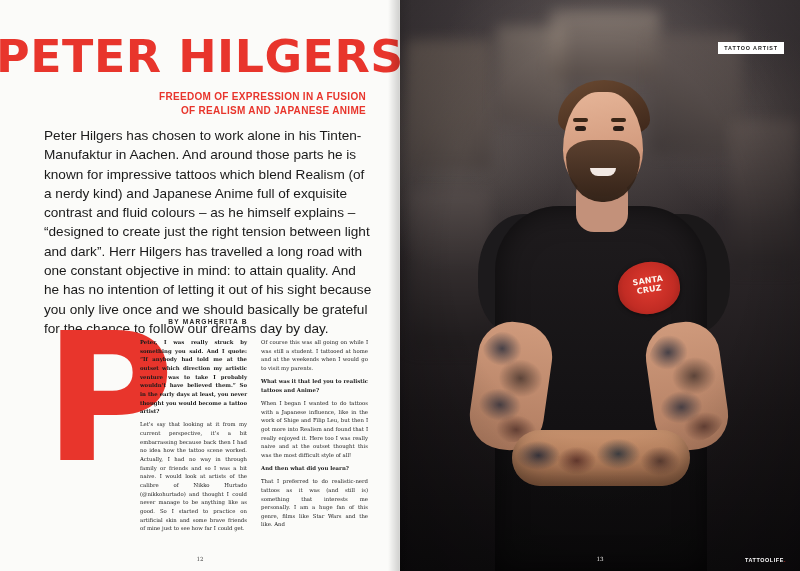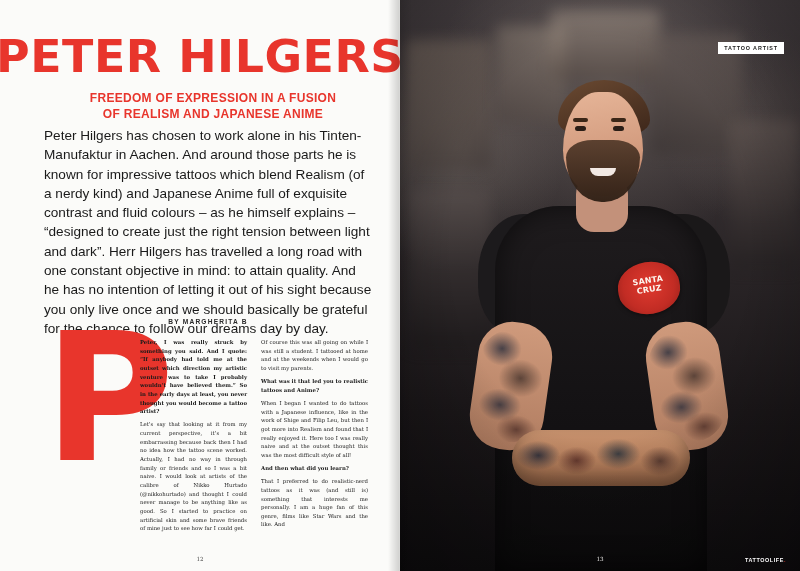--- a/index.html
+++ b/index.html
@@ -39,24 +39,24 @@
     font-size: 45px;
     letter-spacing: 0.5px;
     color: #e8352c;
     line-height: 1;
     transform: scaleX(1.02);
   }
   .subhead {
     position: absolute;
     left: 60px; right: 34px;
     top: 90px;
-    text-align: center;
-    font-family: "Liberation Sans", sans-serif;
-    font-weight: bold;
-    font-size: 12px;
+    text-align: right;
+    font-family: "Liberation Sans", sans-serif;
+    font-weight: bold;
+    font-size: 10px;
     letter-spacing: 0.3px;
     color: #e8352c;
     line-height: 1.35;
   }
   .standfirst {
     position: absolute;
     left: 44px; right: 28px;
     top: 126px;
     text-align: left;
     font-family: "Liberation Sans", sans-serif;

